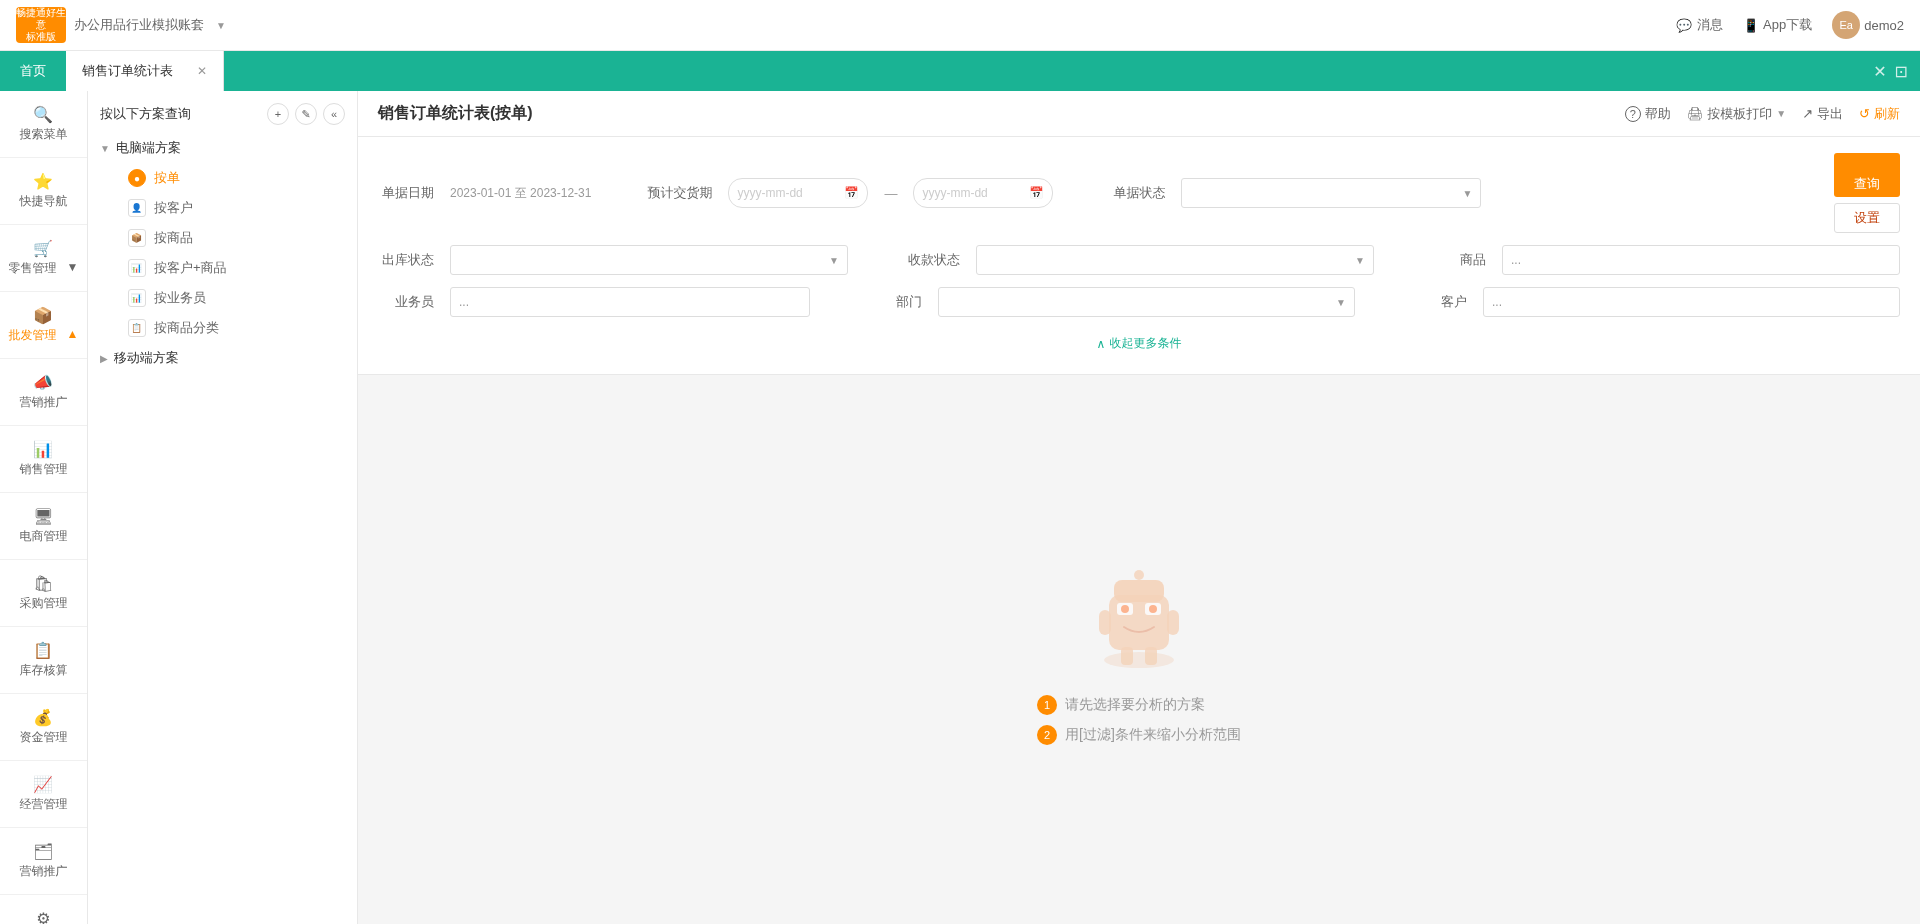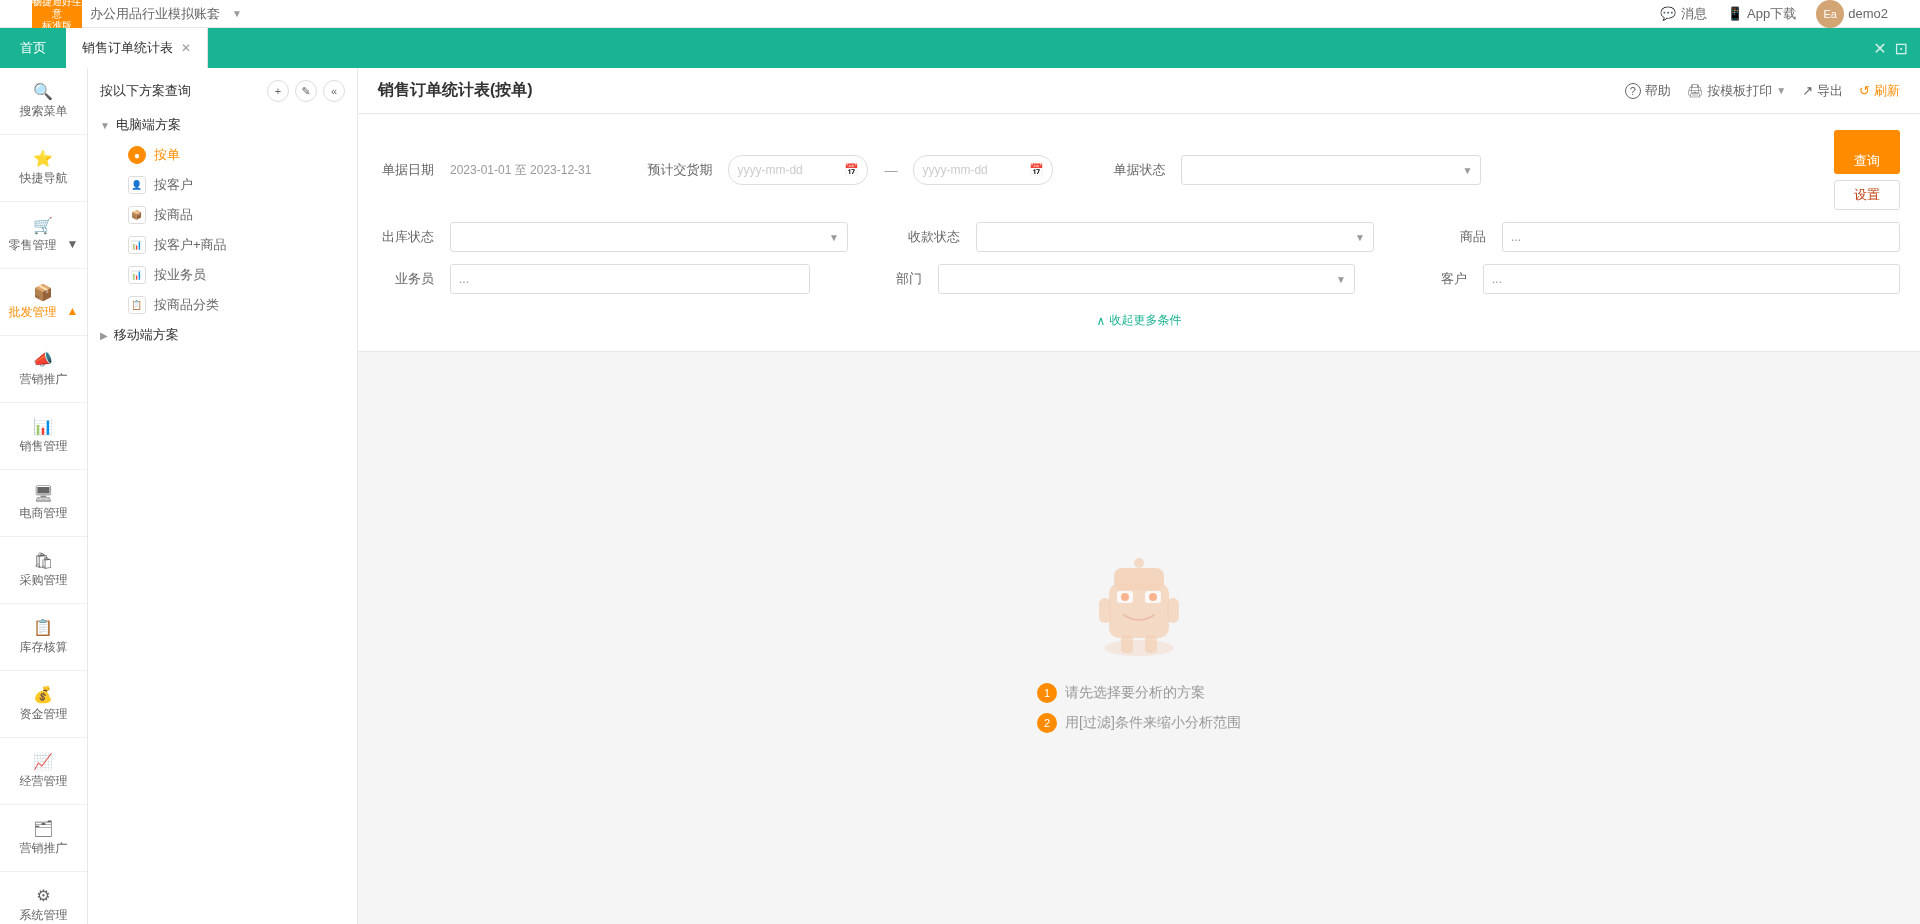--- a/index.html
+++ b/index.html
@@ -1,32 +1,32 @@
 <!DOCTYPE html>
 <html><head>
   <meta charset="utf-8">
   <style>
     * { margin: 0; padding: 0; box-sizing: border-box; }
     body { font-family: 'Microsoft YaHei', sans-serif; font-size: 13px; background: #f5f5f5; color: #333; width: 1920px; height: 924px; overflow: hidden; display: flex; flex-direction: column; }
 
     
-    .top-bar { height: 28px; background: #fff; display: flex; align-items: center; justify-content: space-between; padding: 0 32px; border-bottom: 1px solid #e8e8e8; flex-shrink: 0; }
+    .top-bar { height: 51px; background: #fff; display: flex; align-items: center; justify-content: space-between; padding: 0 16px; border-bottom: 1px solid #e8e8e8; flex-shrink: 0; }
     .top-bar-left { display: flex; align-items: center; gap: 8px; }
     .logo-box { width: 50px; height: 36px; background: #ff8c00; border-radius: 4px; display: flex; align-items: center; justify-content: center; }
     .logo-text { color: #fff; font-size: 10px; text-align: center; line-height: 1.2; }
     .workspace-title { font-size: 13px; color: #666; }
     .workspace-arrow { color: #999; font-size: 10px; margin-left: 4px; }
     .top-bar-right { display: flex; align-items: center; gap: 20px; }
     .top-icon-item { display: flex; align-items: center; gap: 4px; color: #666; font-size: 13px; cursor: pointer; }
     .user-avatar { width: 28px; height: 28px; border-radius: 50%; background: #d4a574; display: flex; align-items: center; justify-content: center; color: #fff; font-size: 11px; }
 
     
     .tab-bar { height: 40px; background: #1ab394; display: flex; align-items: center; padding: 0 0; flex-shrink: 0; position: relative; }
     .tab-home { height: 40px; padding: 0 20px; display: flex; align-items: center; color: #fff; font-size: 13px; cursor: pointer; }
-    .tab-item { height: 40px; padding: 0 16px; display: flex; align-items: center; background: #fff; color: #333; font-size: 13px; cursor: pointer; border-right: 1px solid #e0e0e0; gap: 8px; }
+    .tab-item { height: 40px; padding: 0 16px; display: flex; align-items: center; background: #fff; color: #333; font-size: 13px; cursor: pointer; border-right: 1px solid #e0e0e0; gap: 24px; }
     .tab-close { color: #999; font-size: 12px; cursor: pointer; }
     .tab-bar-right { margin-left: auto; display: flex; align-items: center; gap: 8px; padding-right: 12px; }
     .tab-bar-btn { color: #fff; font-size: 16px; cursor: pointer; opacity: 0.8; }
 
     
     .main-layout { display: flex; flex: 1; overflow: hidden; }
 
     
     .sidebar { width: 88px; background: #fff; border-right: 1px solid #e8e8e8; display: flex; flex-direction: column; overflow-y: auto; flex-shrink: 0; }
     .sidebar-item { padding: 14px 0; display: flex; flex-direction: column; align-items: center; cursor: pointer; font-size: 12px; color: #666; gap: 2px; border-bottom: 1px solid #f0f0f0; }

